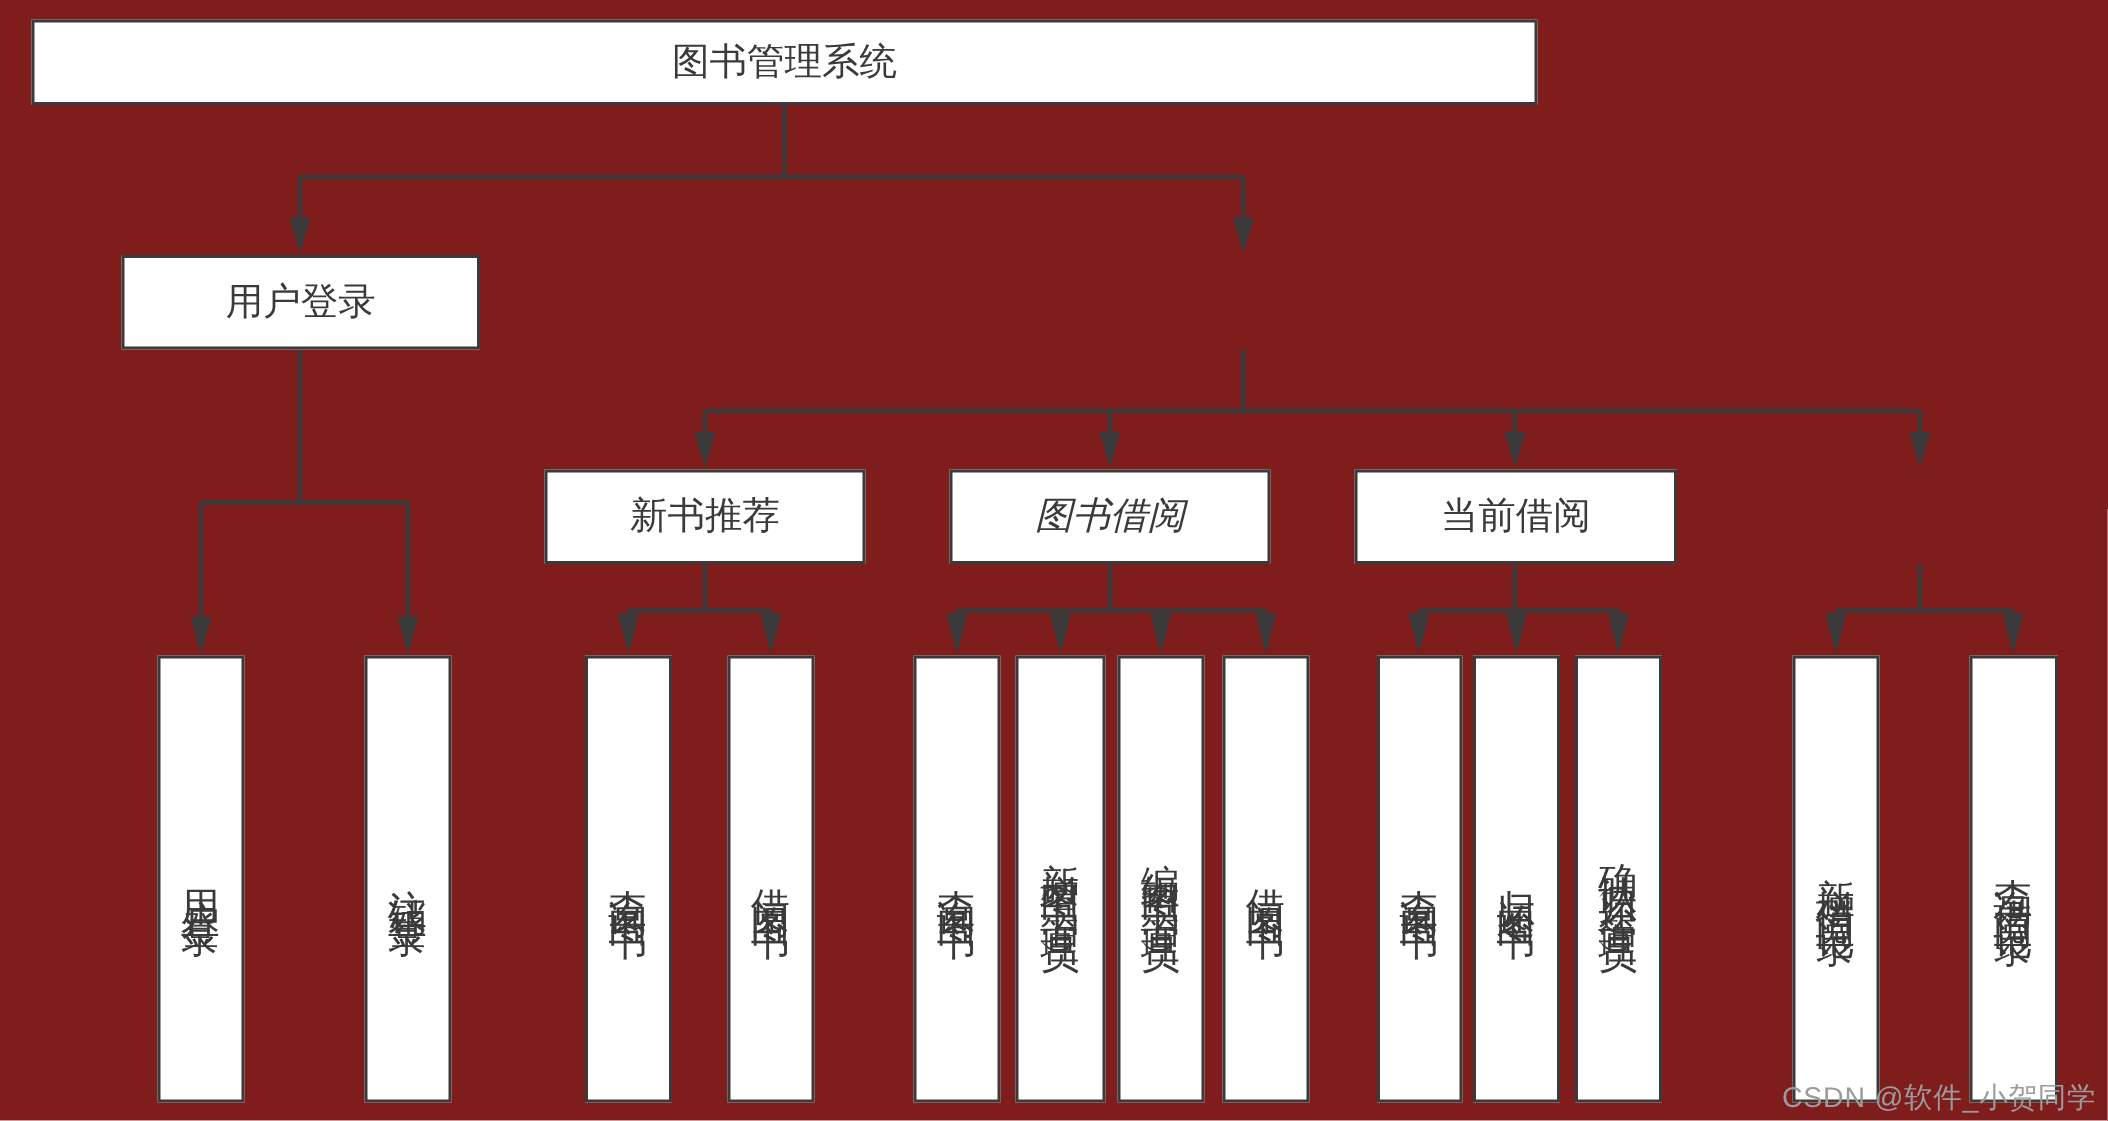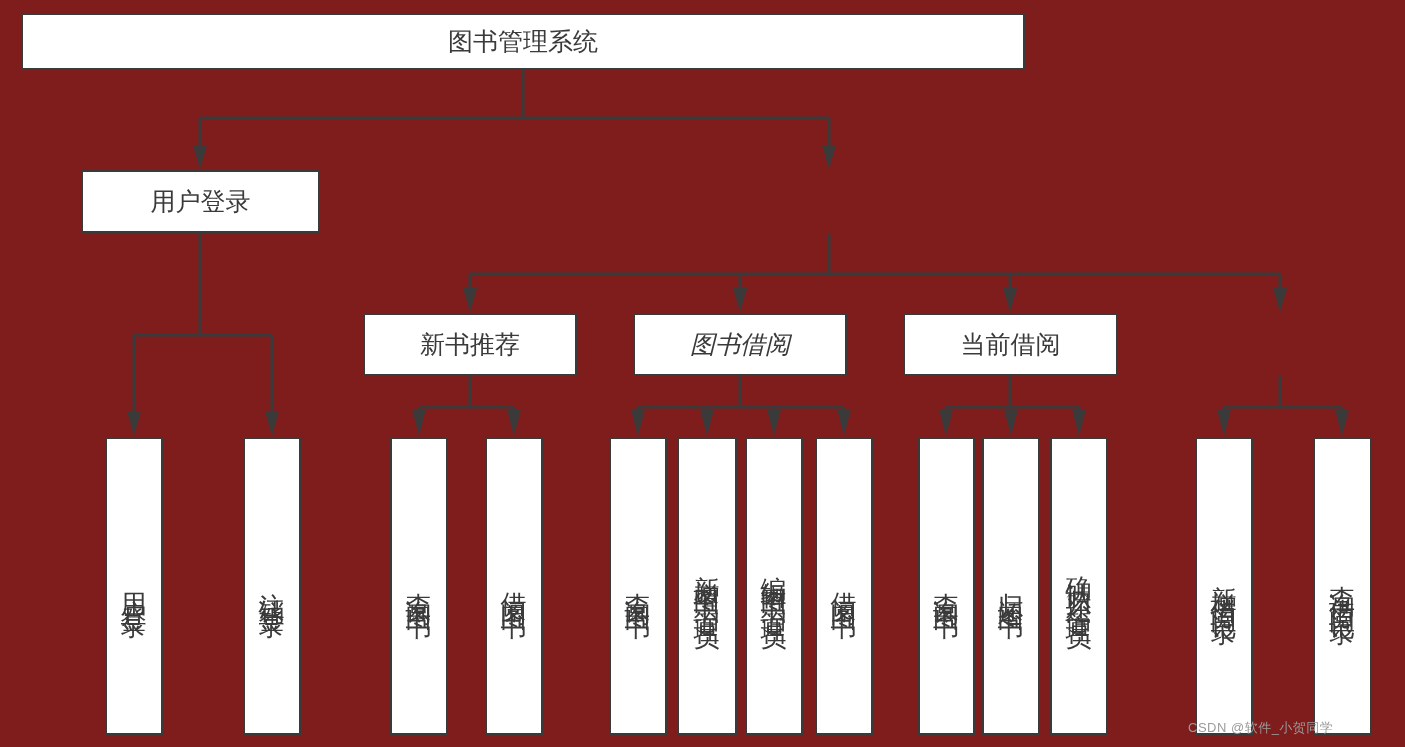--- a/index.html
+++ b/index.html
@@ -56,21 +56,21 @@
   .n-lf8  { left: 815px; }
   .n-lf9  { left: 918px; width: 57px; }
   .n-lf10 { left: 982px; }
   .n-lf11 { left: 1050px; }
   .n-lf12 { left: 1195px; }
   .n-lf13 { left: 1313px; width: 59px; }
   .watermark {
     position: absolute;
     left: 1188px;
     top: 719px;
-    font-size: 13px;
+    font-size: 19px;
     color: #9b9b9b;
     letter-spacing: 0.5px;
     white-space: nowrap;
   }
 </style>
 </head>
 <body>
 
 <div class="canvas">
 

